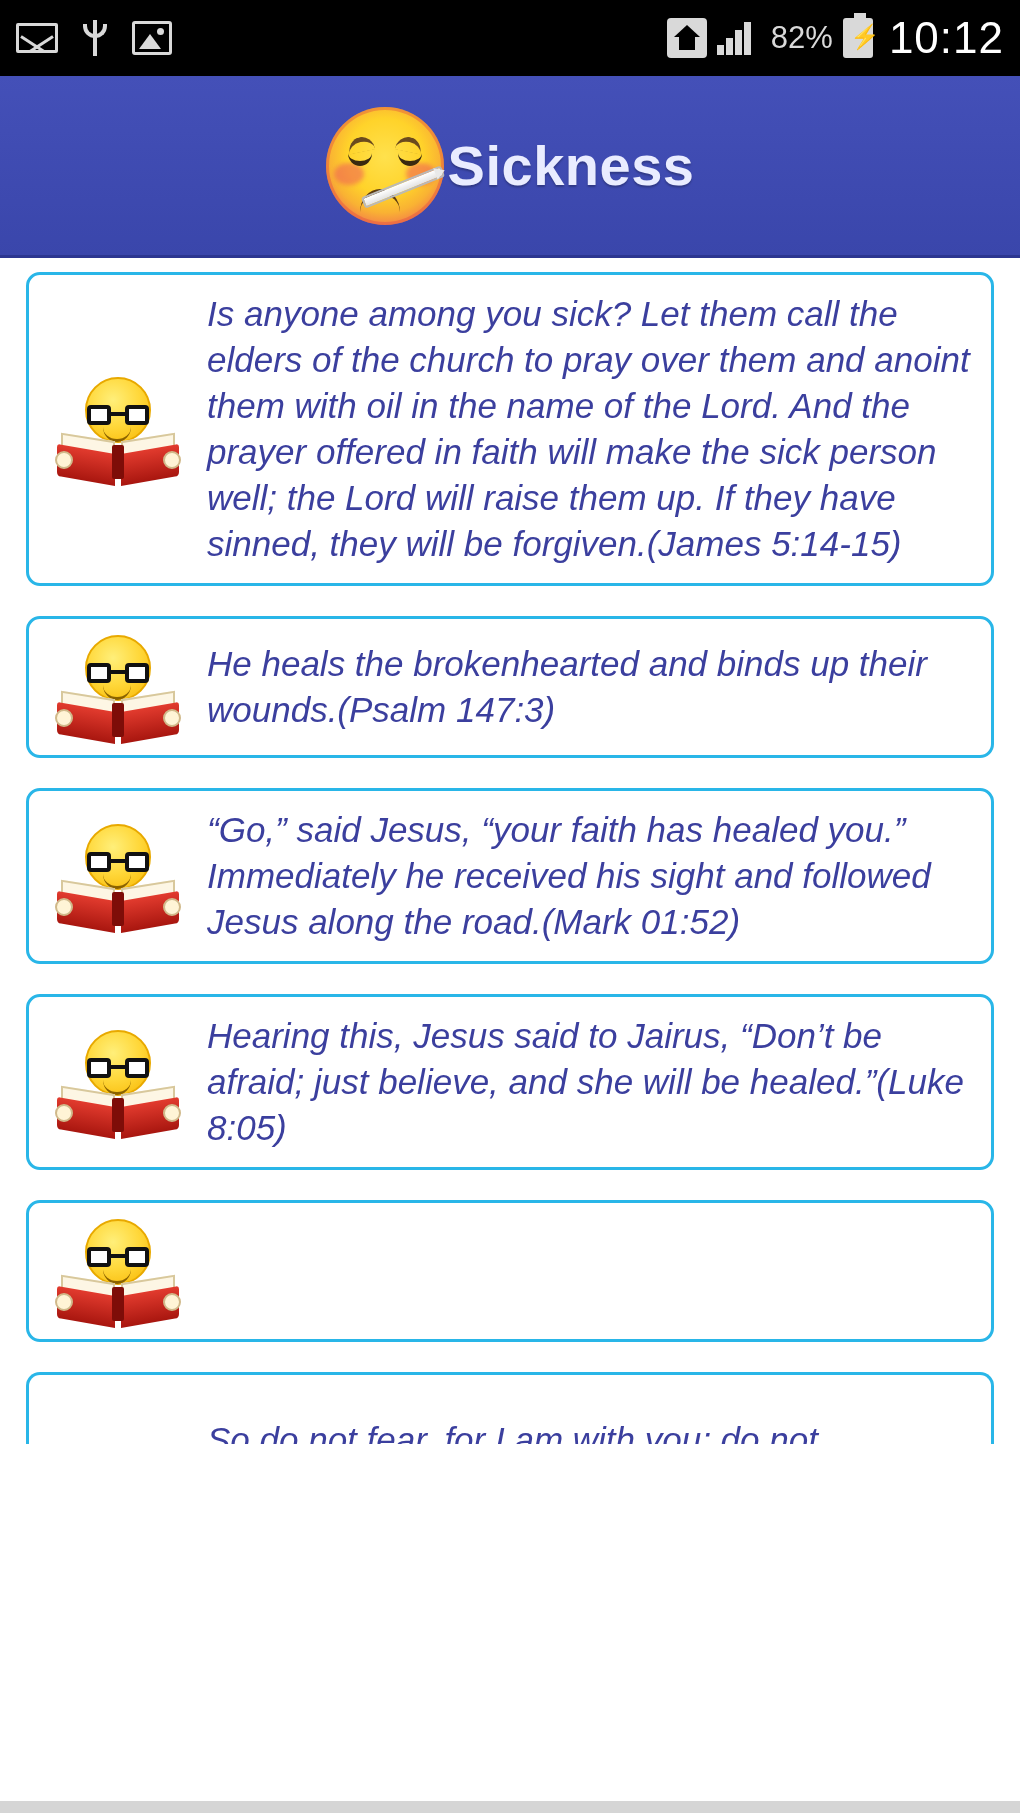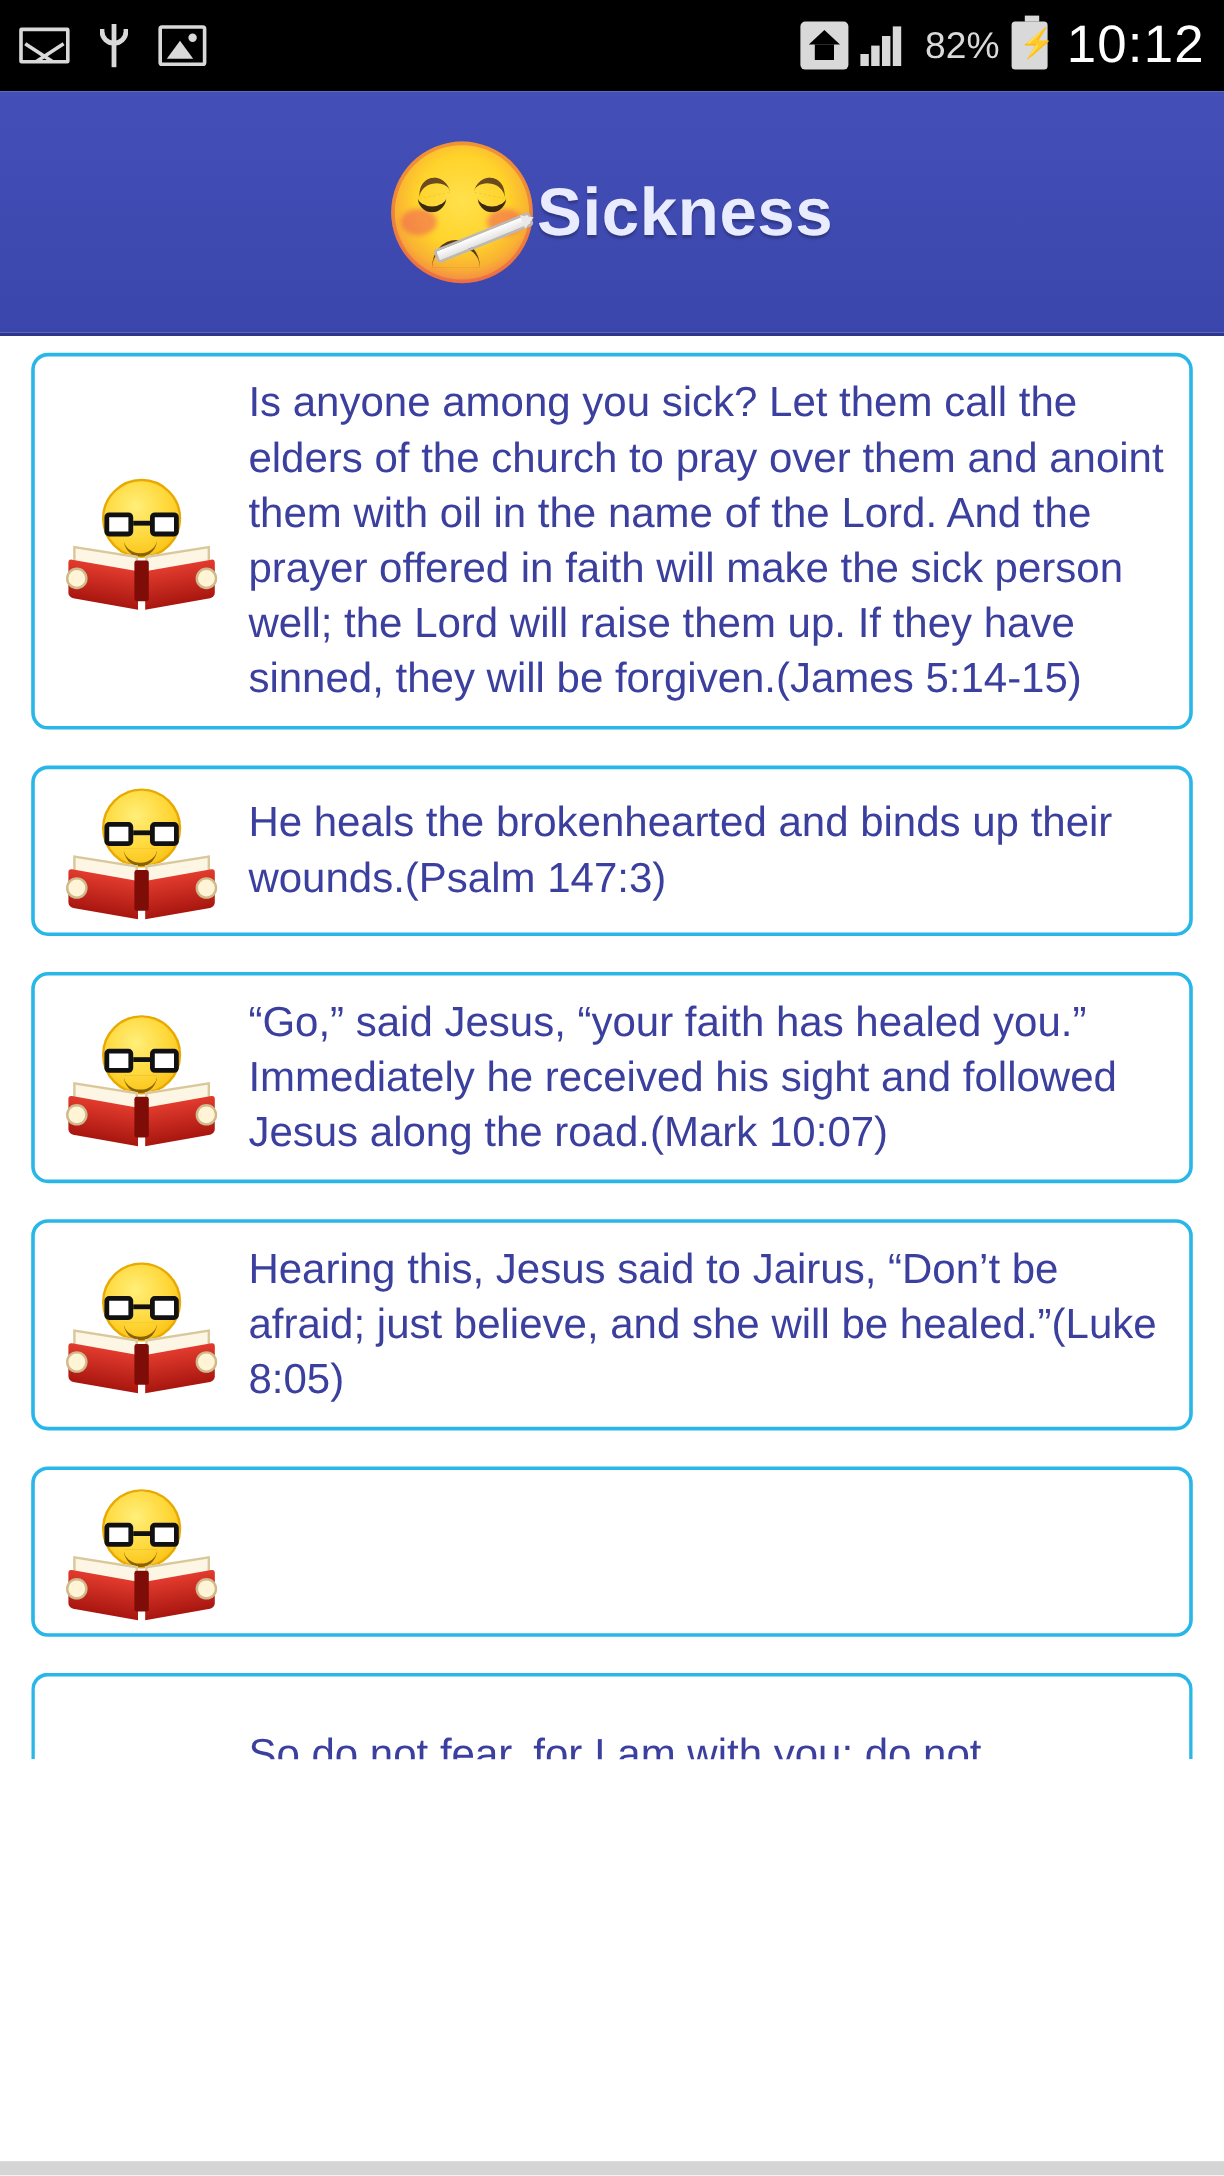--- a/index.html
+++ b/index.html
@@ -171,21 +171,21 @@
   .sb-clock {
     color: #ffffff;
     font-size: 44px;
     font-weight: 400;
     letter-spacing: 1px;
     margin-left: 6px;
   }
 
   
   .appbar {
-    height: 204px;
+    height: 182px;
     background: #3f4bb0;
     background: linear-gradient(#4450b8, #3a46ab);
     display: flex;
     align-items: center;
     justify-content: center;
     gap: 4px;
     border-bottom: 3px solid #2c3690;
     box-sizing: border-box;
   }
   .app-emoji {
@@ -255,20 +255,21 @@
     font-size: 56px;
     font-weight: 700;
     letter-spacing: 0.5px;
     text-shadow: 0 2px 2px rgba(0,0,0,.25);
   }
 
   
   .list {
     padding: 14px 26px 0 26px;
     box-sizing: border-box;
+    font-style: italic;
   }
   .card {
     border: 3px solid #29b6e8;
     border-radius: 14px;
     background: #ffffff;
     display: flex;
     align-items: center;
     margin-bottom: 30px;
     padding: 16px 20px 16px 14px;
     box-sizing: border-box;
@@ -496,21 +497,21 @@
           <span class="page l"></span>
             <span class="page r"></span>
           <span class="cover l"></span>
             <span class="cover r"></span>
           <span class="spine"></span>
           <span class="hand l"></span>
             <span class="hand r"></span>
         </span>
       </div>
     </div>
-    <div class="card-text">“Go,” said Jesus, “your faith has healed you.” Immediately he received his sight and followed Jesus along the road.(Mark 10:07)</div>
+    <div class="card-text">“Go,” said Jesus, “your faith has healed you.” Immediately he received his sight and followed Jesus along the road.(Mark 01:52)</div>
   </div>
 
   <div class="card">
     <div class="card-icon">
       <div class="reader">
         <span class="face"></span>
         <span class="glasses">
             <span class="lens l"></span>
             <span class="bridge"></span>
             <span class="lens r"></span>

